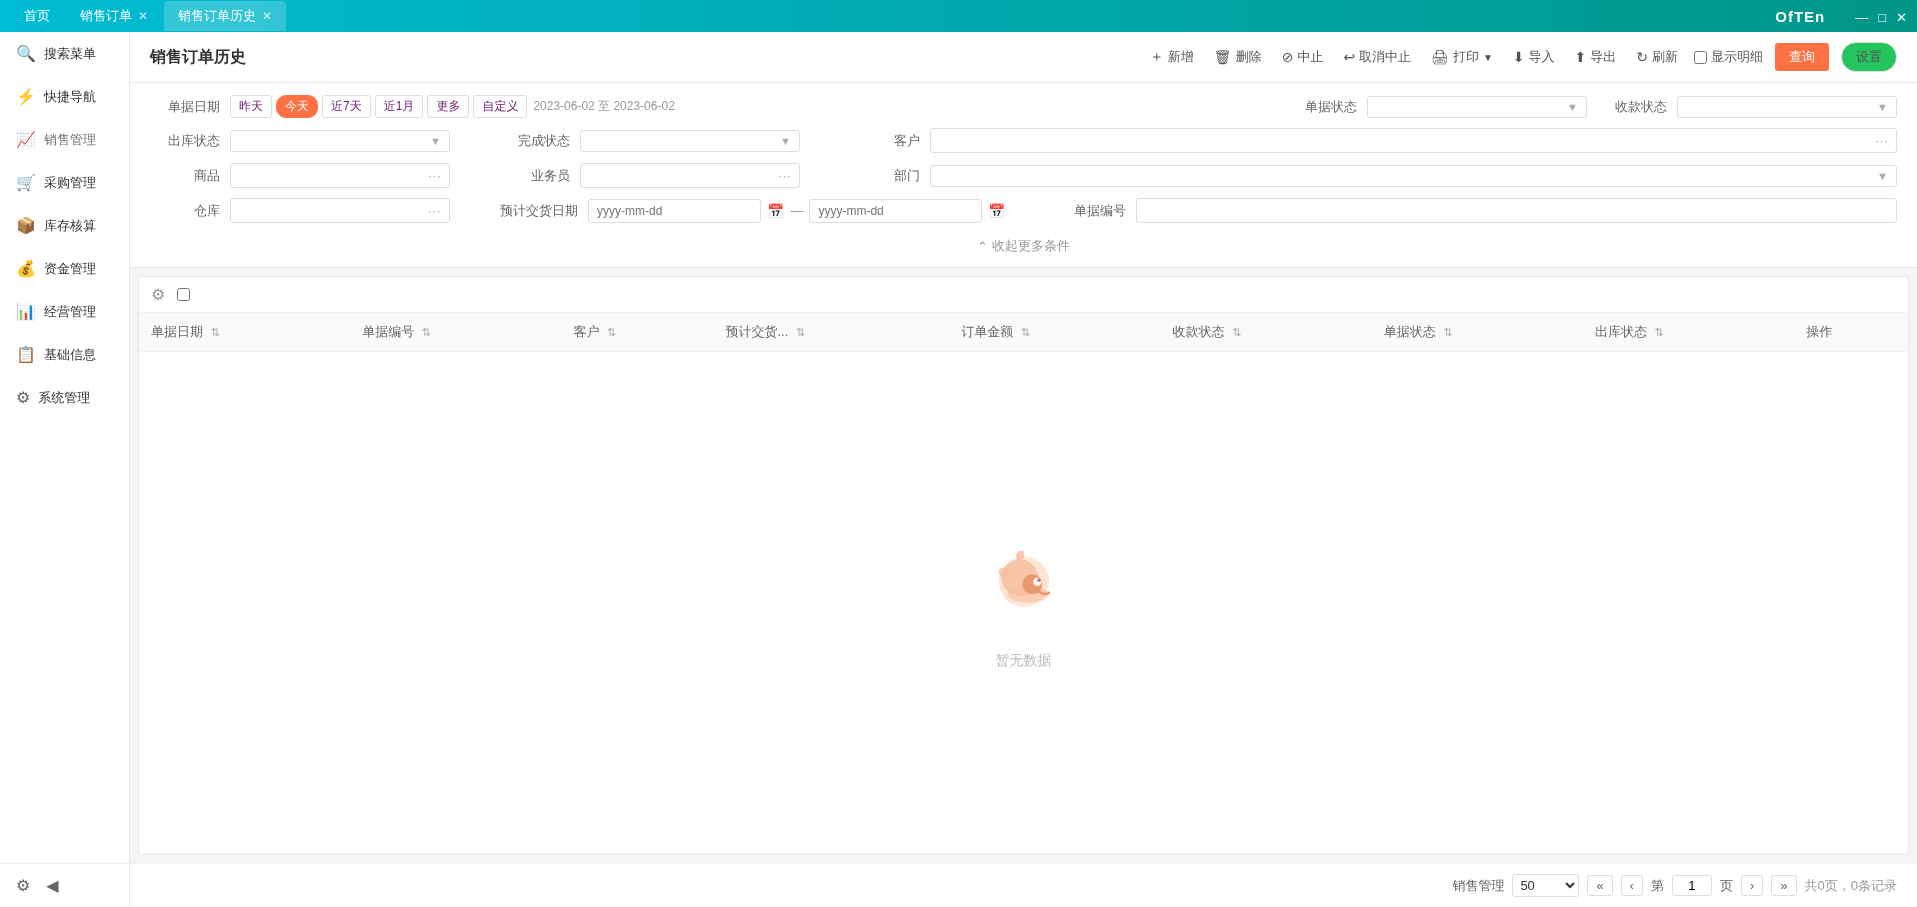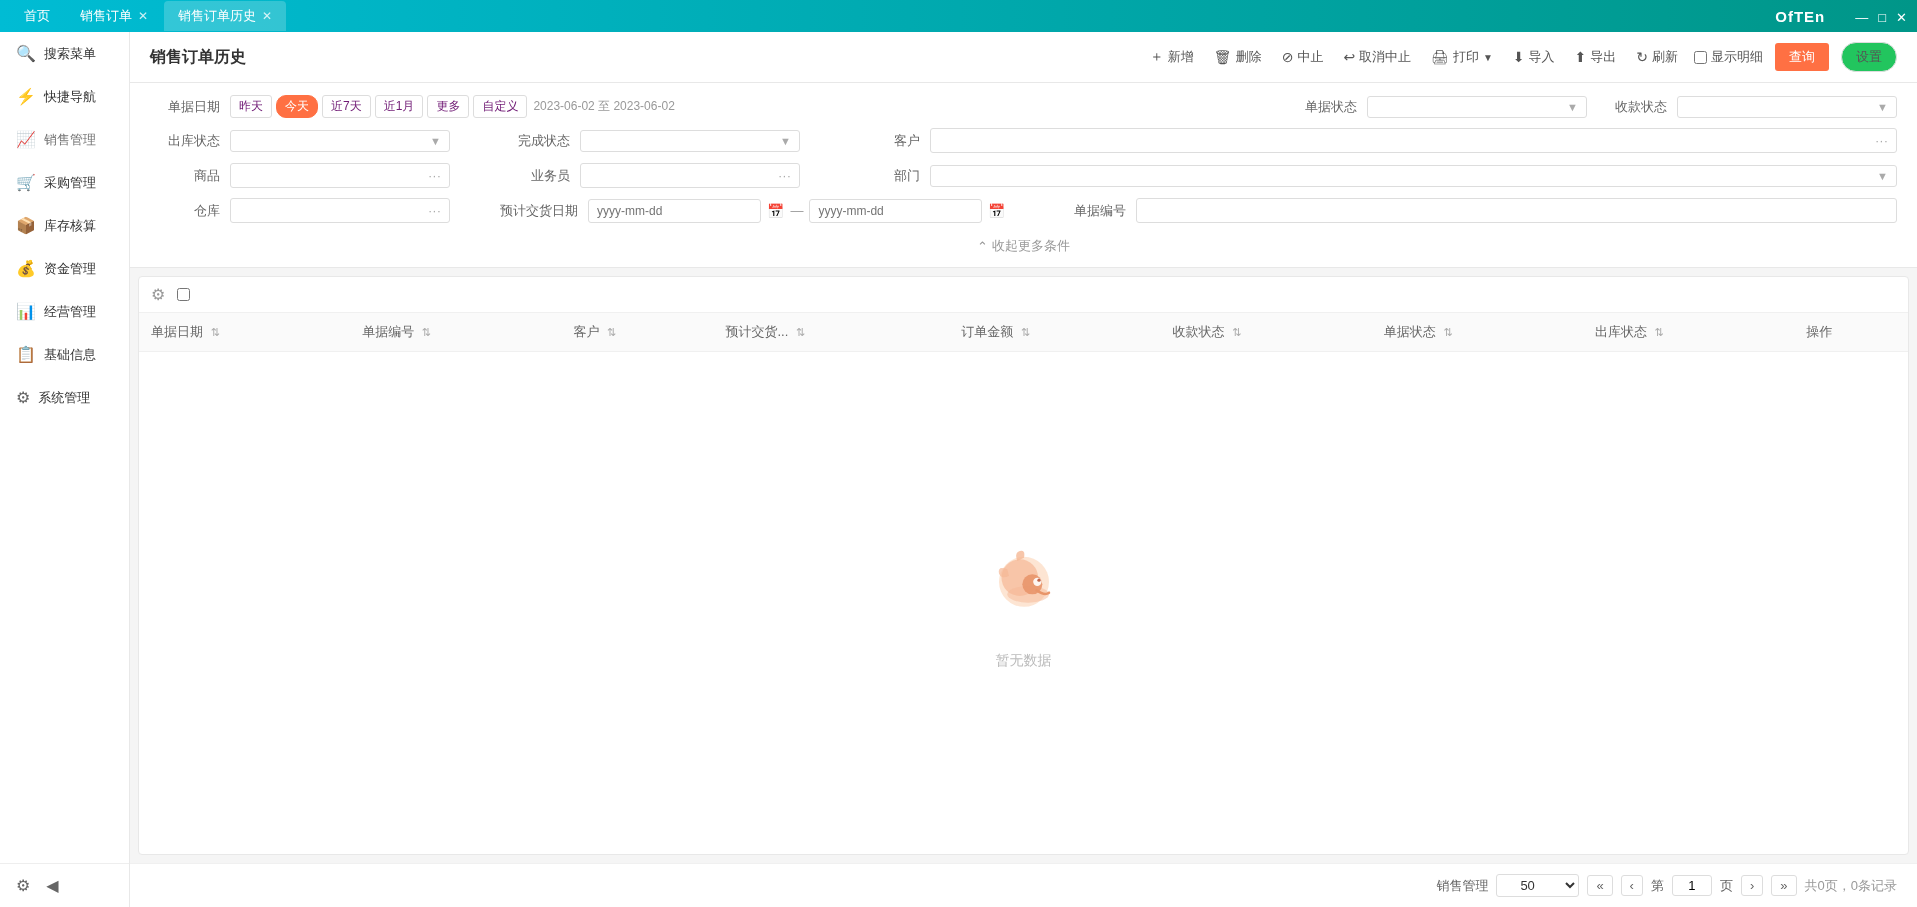--- a/index.html
+++ b/index.html
@@ -308,21 +308,21 @@
       justify-content: flex-end;
       gap: 8px;
       border-top: 1px solid #f0f0f0;
       background: #fff;
       flex-shrink: 0;
     }
     .pagination-label { color: #666; }
     .pagination-select {
       border: 1px solid #ddd;
       border-radius: 3px;
-      padding: 2px 20px 2px 19px;
+      padding: 2px 20px 2px 3px;
       background: #fff;
       color: #333;
     }
     .pagination-btn {
       border: 1px solid #ddd;
       background: #fff;
       padding: 2px 8px;
       border-radius: 3px;
       cursor: pointer;
       color: #666;

